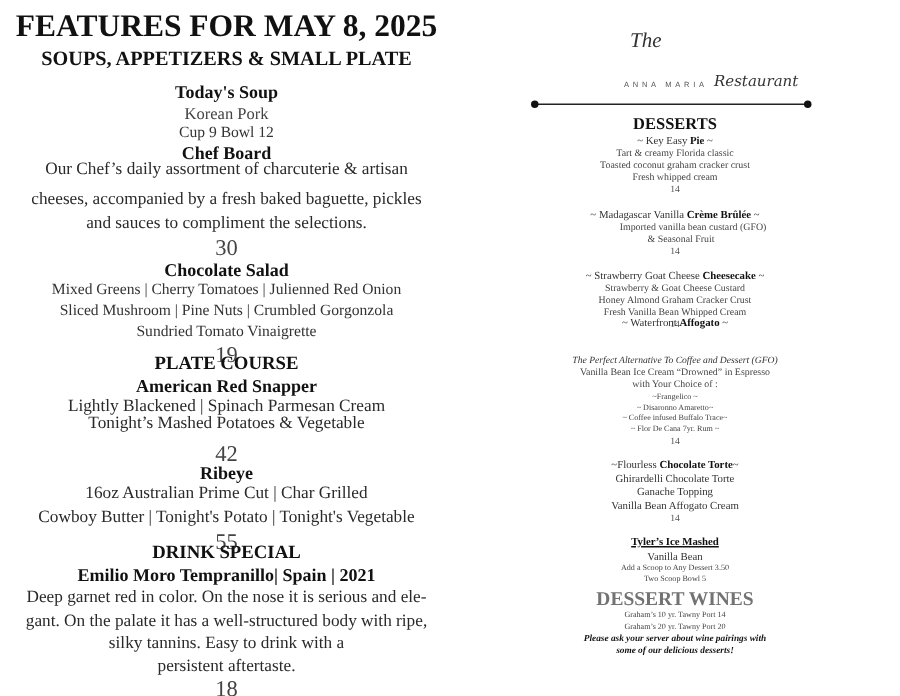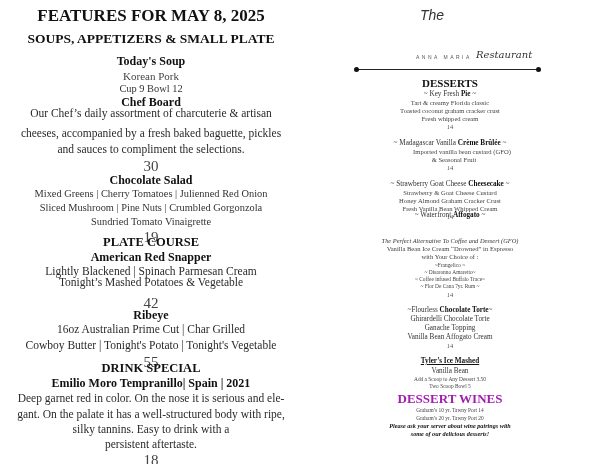--- a/index.html
+++ b/index.html
@@ -6,49 +6,49 @@
   html, body { width: 600px; height: 464px; background: #ffffff; overflow: hidden; }
   body { position: relative; font-family: "Liberation Serif", "DejaVu Serif", serif; color: #222; }
 
   .page { position: absolute; top: 0; }
   .left { left: 0; width: 302px; text-align: center; }
   .right { left: 340px; width: 220px; text-align: center; }
 
   .l { position: absolute; left: 0; width: 100%; text-align: center; white-space: nowrap; line-height: 1; }
 
   
-  .title { font-size: 17px; font-weight: bold; color: #111; }
+  .title { font-size: 21px; font-weight: bold; color: #111; }
   .sec { font-size: 13.5px; font-weight: bold; color: #111; }
   .item { font-size: 12px; font-weight: bold; color: #111; }
   .txt { font-size: 11.5px; color: #2a2a2a; }
   .txt-s { font-size: 10.4px; color: #333; }
   .txt-m { font-size: 11px; color: #444; }
   .price { font-size: 15px; color: #444; }
 
   
   .logo { position: absolute; left: 358px; top: 4px; width: 200px; height: 60px; }
-  .logo-the { position: absolute; left: 62px; top: 3px; font-family: Liberation Sans, sans-serif; font-style: italic; font-size: 14px; color: #333; }
+  .logo-the { position: absolute; left: 62px; top: 16px; font-family: Liberation Serif, serif; font-style: italic; font-size: 14px; color: #333; }
   .logo-main { position: absolute; left: 0; top: 10px; font-family: "DejaVu Serif", serif; font-size: 34px; font-weight: bold; letter-spacing: -0.5px;
     background: linear-gradient(180deg, #8a8a8a 0%, #2a2a2a 45%, #111 60%, #6a6a6a 100%);
     -webkit-background-clip: text; background-clip: text; color: transparent; font-style: italic; }
   .logo-anna { position: absolute; left: 58px; top: 50px; font-family: "Liberation Sans", sans-serif; font-size: 5px; letter-spacing: 2.5px; color: #555; }
   .logo-rest { position: absolute; left: 118px; top: 45px; font-family: "DejaVu Serif", serif; font-style: italic; font-size: 10px; color: #333; }
   .divider { position: absolute; left: 356px; top: 69px; width: 183px; height: 1px; background: #222; }
   .dot { position: absolute; width: 5px; height: 5px; border-radius: 50%; background: #111; top: 67px; }
 
   
   .r-head { font-size: 11px; font-weight: bold; color: #111; }
   .r-name { font-size: 7.2px; color: #333; }
   .r-name b { color: #111; }
   .r-txt { font-size: 6.6px; color: #444; }
   .r-it { font-size: 6.4px; color: #333; font-style: italic; }
   .r-price { font-size: 6.4px; color: #555; }
   .r-small { font-size: 5.4px; color: #444; }
   .r-under { font-size: 7.2px; font-weight: bold; color: #111; text-decoration: underline; }
-  .r-big { font-size: 13px; font-weight: bold; color: #a21caf; }
+  .r-big { font-size: 13px; font-weight: bold; color: #737373; }
   .r-note { font-size: 6.2px; font-weight: bold; font-style: italic; color: #111; }
 </style>
 </head>
 <body>
 
 <div class="page left">
   <div class="l title" style="top:7px">FEATURES FOR MAY 8, 2025</div>
   <div class="l sec" style="top:32px">SOUPS, APPETIZERS &amp; SMALL PLATE</div>
 
   <div class="l item" style="top:55px">Today's Soup</div>
@@ -92,21 +92,21 @@
   <span class="logo-anna">ANNA MARIA</span>
   <span class="logo-rest">Restaurant</span>
 </div>
 <div class="divider"></div>
 <div class="dot" style="left:354px"></div>
 <div class="dot" style="left:536px"></div>
 
 <div class="page right">
   <div class="l r-head" style="top:78px">DESSERTS</div>
 
-  <div class="l r-name" style="top:91px"><span>~ Key Fresh </span><b>Pie</b><span> ~</span></div>
+  <div class="l r-name" style="top:91px"><span>~ Key Easy </span><b>Pie</b><span> ~</span></div>
   <div class="l r-txt" style="top:100px">Tart &amp; creamy Florida classic</div>
   <div class="l r-txt" style="top:108px">Toasted coconut graham cracker crust</div>
   <div class="l r-txt" style="top:116px">Fresh whipped cream</div>
   <div class="l r-price" style="top:124px">14</div>
 
   <div class="l r-name" style="top:140px"><span>~ Madagascar Vanilla </span><b>Crème Brûlée</b><span> ~</span></div>
   <div class="l r-txt" style="left:12px;top:149px">Imported vanilla bean custard (GFO)</div>
   <div class="l r-txt" style="left:4px;top:157px">&amp; Seasonal Fruit</div>
   <div class="l r-price" style="top:165px">14</div>
 

